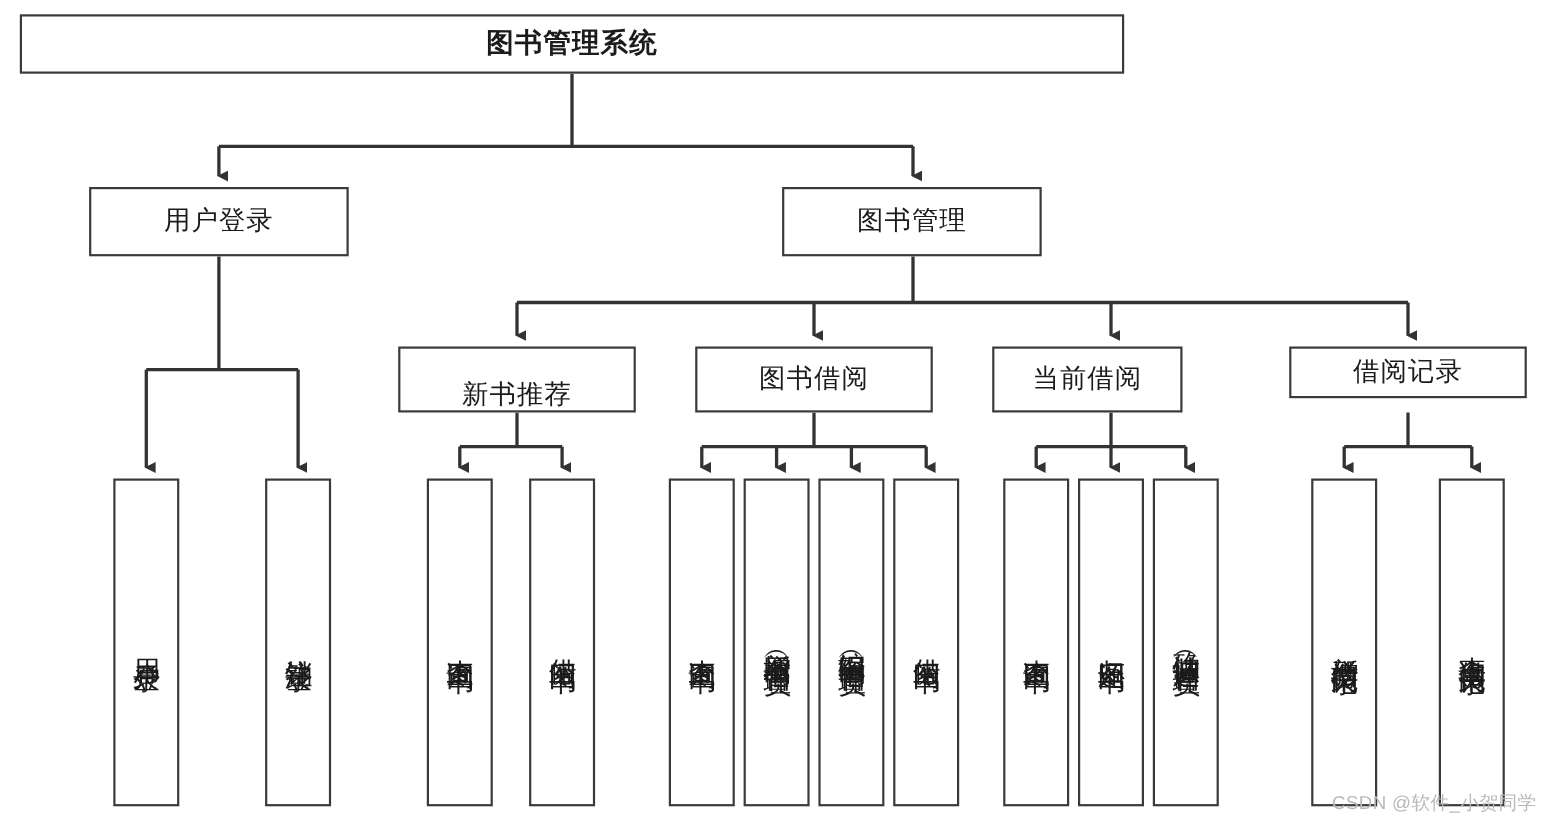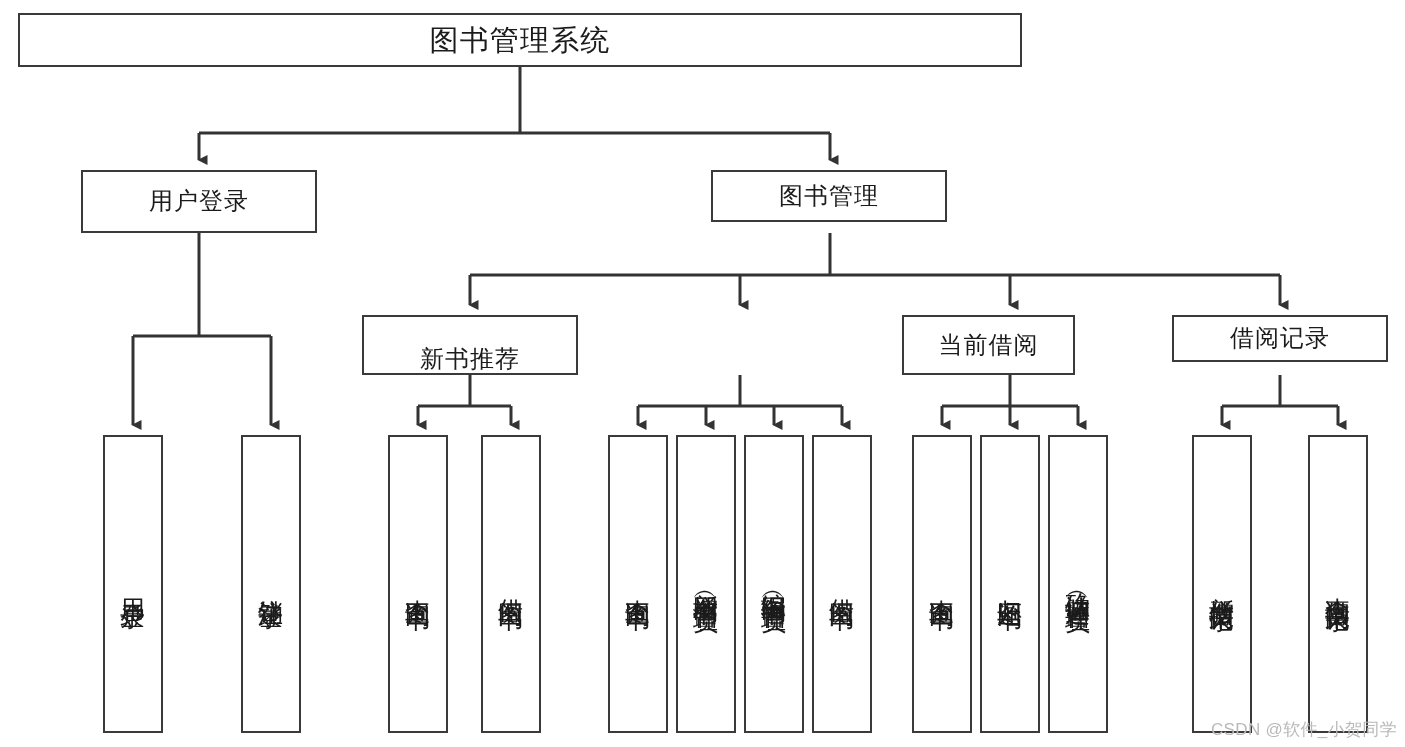--- a/index.html
+++ b/index.html
@@ -39,21 +39,22 @@
     display: block;
     letter-spacing: 0.04em;
     line-height: 1.18;
     white-space: nowrap;
   }
   
   .node.horiz .node-label {
     font-size: 24px;
   }
   .node.root .node-label {
-    font-size: 29px;
+    font-size: 25px;
+    font-weight: bold;
   }
   
   .node.vert {
     align-items: center;
     justify-content: center;
     padding: 6px 0;
   }
   .node.vert .node-label {
     writing-mode: vertical-rl;
     text-orientation: upright;
@@ -129,27 +130,30 @@
     </g>
   </svg>
 
   <div class="node horiz root" style="left:18px; top:13px; width:1004px; height:54px;">
     <span class="node-label">图书管理系统</span>
   </div>
 
   <div class="node horiz" style="left:81px; top:170px; width:236px; height:63px;">
     <span class="node-label">用户登录</span>
   </div>
-  <div class="node horiz" style="left:711px; top:170px; width:236px; height:52px;">
+  <div class="node horiz" style="left:711px; top:170px; width:236px; height:63px;">
     <span class="node-label">图书管理</span>
   </div>
 
   <div class="node horiz" style="left:362px; top:315px; width:216px; height:60px;align-items:flex-end;">
     <span class="node-label">新书推荐</span>
   </div>
+  <div class="node horiz" style="left:632px; top:315px; width:216px; height:60px;">
+    <span class="node-label">图书借阅</span>
+  </div>
   <div class="node horiz" style="left:902px; top:315px; width:173px; height:60px;">
     <span class="node-label">当前借阅</span>
   </div>
   <div class="node horiz" style="left:1172px; top:315px; width:216px; height:47px;">
     <span class="node-label">借阅记录</span>
   </div>
 
   <div class="node vert" style="left:103px; top:435px; width:60px; height:298px;">
     <span class="node-label">用户登录</span>
   </div>

